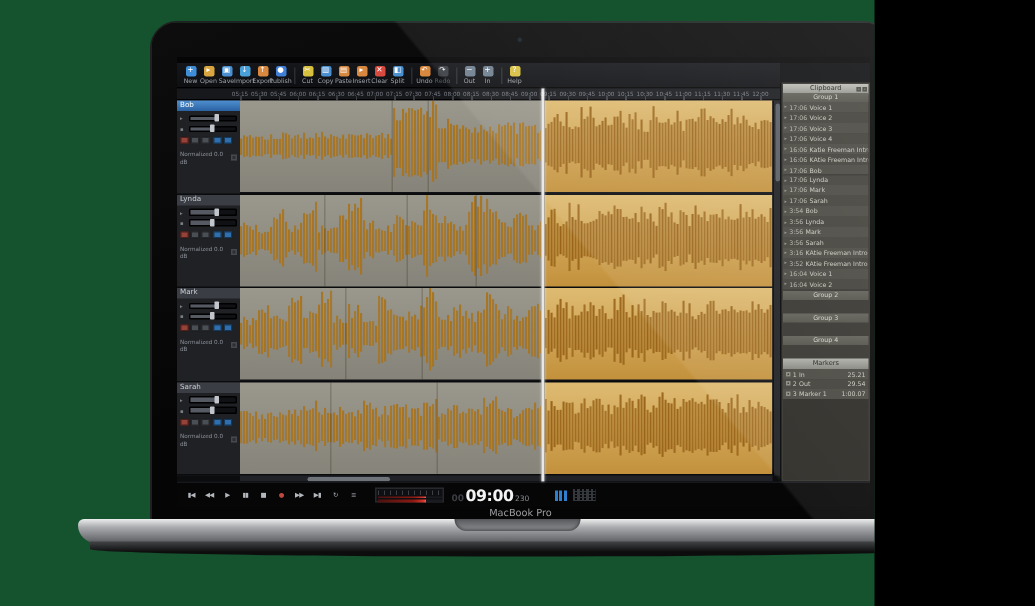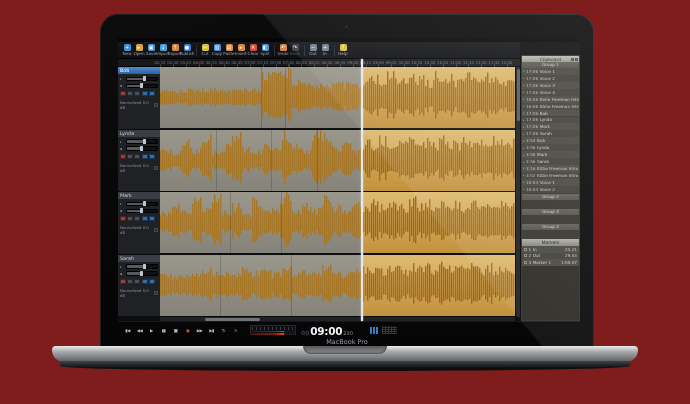--- a/index.html
+++ b/index.html
@@ -1,16 +1,16 @@
 <!DOCTYPE html>
 <html><head>
 <meta charset="utf-8">
 <style>
   html,body{margin:0;padding:0;background:#000;}
-  .stage{position:relative;width:690px;height:404px;background:#7f1d1d;overflow:hidden;font-family:"DejaVu Sans",sans-serif;}
+  .stage{position:relative;width:583px;height:404px;background:#14532d;overflow:hidden;font-family:"DejaVu Sans",sans-serif;}
 
   
   .lid{position:absolute;left:100px;top:14px;width:494px;height:332px;border-radius:18px 18px 0 0;
        background:linear-gradient(160deg,#0d0d0e,#050506 55%);border:1px solid #202023;border-bottom:none;box-sizing:border-box;}
   .webcam{position:absolute;left:345px;top:25px;width:3px;height:3px;border-radius:50%;background:#17202b;}
   .mb-label{position:absolute;left:100px;top:338px;width:494px;text-align:center;font-size:6.5px;color:#9c9ea0;z-index:30;}
   .base{position:absolute;left:52px;top:346px;width:586px;height:16px;border-radius:4px 4px 12px 12px;
         background:linear-gradient(#eceded,#a8aaad 35%,#6c6e71 85%,#55575a);}
   .base-notch{position:absolute;left:303px;top:346px;width:84px;height:8px;border-radius:0 0 10px 10px;
         background:linear-gradient(#57595c,#8d8f92);box-shadow:inset 0 -1px 2px rgba(0,0,0,.45);}

